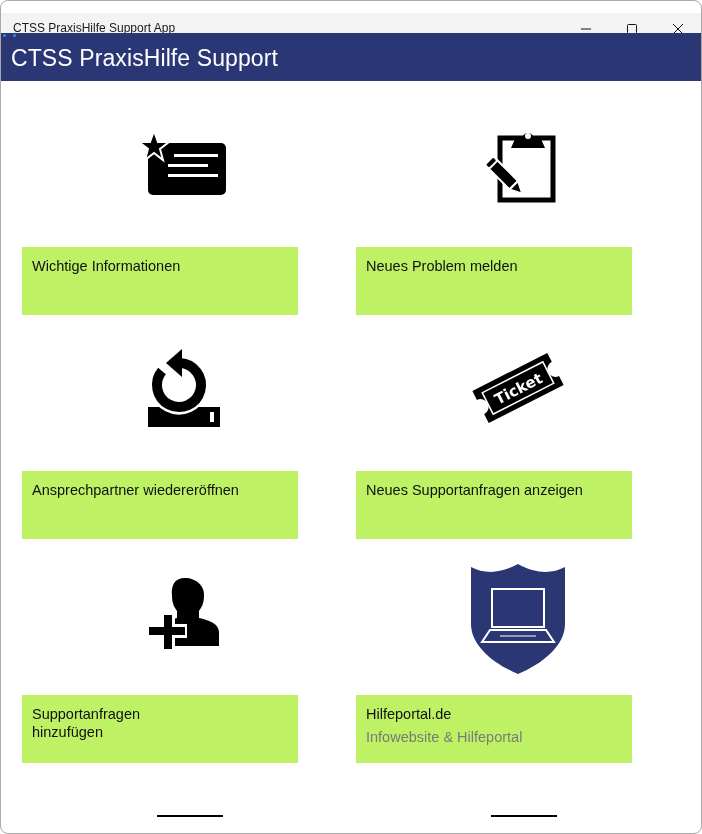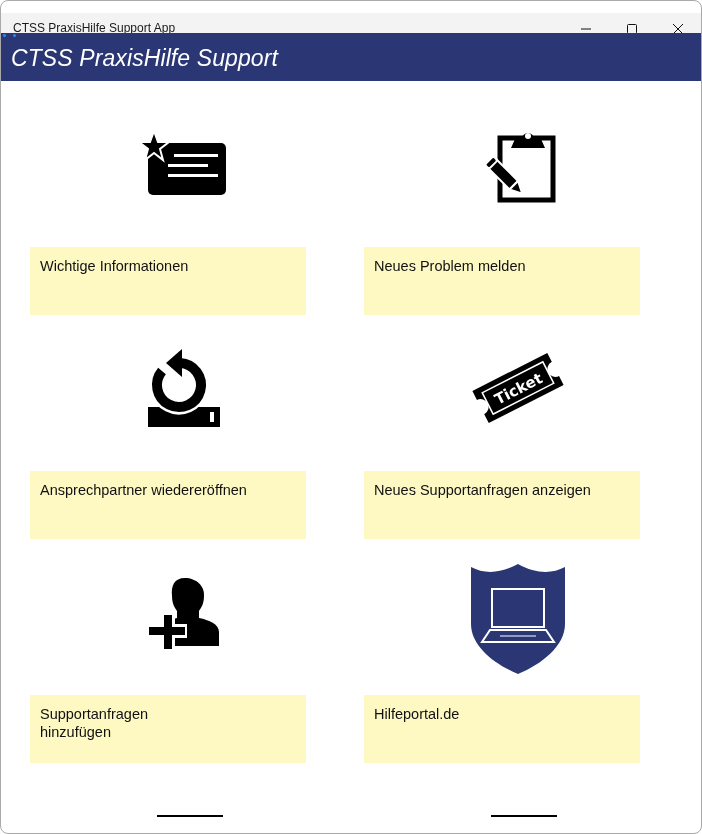--- a/index.html
+++ b/index.html
@@ -2,27 +2,27 @@
 <html><head>
 <meta charset="utf-8">
 <style>
   html, body { margin:0; padding:0; }
   body { width:702px; height:834px; background:#ffffff; font-family:"Liberation Sans", sans-serif; overflow:hidden; position:relative; }
   .window { position:absolute; left:0; top:0; width:700px; height:832px; border:1px solid #a9a9a9; border-radius:8px 8px 8px 8px; overflow:hidden; background:#fff; }
   .titlebar { position:absolute; left:0; top:12px; width:700px; height:32px; background:#f3f3f3; }
   .titlebar .title { position:absolute; left:12px; top:8px; font-size:12px; color:#1a1a1a; }
   .wc { position:absolute; top:0; width:46px; height:32px; display:flex; align-items:center; justify-content:center; cursor:default; }
   .wc.min { left:562px; } .wc.max { left:608px; } .wc.close { left:654px; }
-  .appbar { position:absolute; left:0; top:32px; width:700px; height:48px; background:#2b3775;font-style:italic; }
+  .appbar { position:absolute; left:0; top:32px; width:700px; height:48px; background:#2b3775; }
   .appbar .dots { position:absolute; left:2px; top:1px; }
   .appbar .dot { position:absolute; width:3px; height:3px; background:#2f86e8; border-radius:50%; top:0; }
   .appbar .apptitle { position:absolute; left:10px; top:12px; font-size:23px; color:#ffffff; font-weight:normal; letter-spacing:0.1px; }
   .tile { position:absolute; width:324px; cursor:pointer; }
   .tile .iconwrap { position:absolute; left:0; top:0; width:324px; height:166px; display:flex; align-items:center; justify-content:center; }
-  .tile .label { position:absolute; left:8px; top:166px; width:276px; height:68px; background:#fef9c3; }
+  .tile .label { position:absolute; left:0; top:166px; width:276px; height:68px; background:#bef264; }
   .tile .label .t1 { position:absolute; left:10px; top:10px; font-size:14.5px; color:#111; line-height:18px; }
   .tile .label .t2 { position:absolute; left:10px; top:34px; font-size:14.5px; color:#7a7a7a; }
   .scrollbar-mark { position:absolute; height:2px; width:66px; background:#000; top:814px; }
 </style>
 </head>
 <body>
 
 <div class="window">
   <div class="titlebar">
     <span class="title">CTSS PraxisHilfe Support App</span>
@@ -133,18 +133,19 @@
     <div class="iconwrap">
       <svg width="96" height="110" viewBox="0 0 96 110" style="margin-top:14px">
         <path d="M1 3 C14 10 30 10 48 0 C66 10 82 10 95 3 L95 60 C95 82 72 100 48 110 C24 100 1 82 1 60 Z" fill="#2b3775"></path>
         <rect x="22" y="25" width="52" height="38" fill="none" stroke="#fff" stroke-width="2"></rect>
         <path d="M20 66 L76 66 L84 78 L12 78 Z" fill="none" stroke="#fff" stroke-width="2"></path>
         <line x1="30" y1="72" x2="66" y2="72" stroke="#fff" stroke-width="1"></line>
       </svg>
     </div>
     <div class="label">
       <span class="t1">Hilfeportal.de</span>
+      <span class="t2">Infowebsite &amp; Hilfeportal</span>
     </div>
   </div>
 
   <div class="scrollbar-mark" style="left:156px;"></div>
   <div class="scrollbar-mark" style="left:490px;"></div>
 </div>
 
 </body></html>

